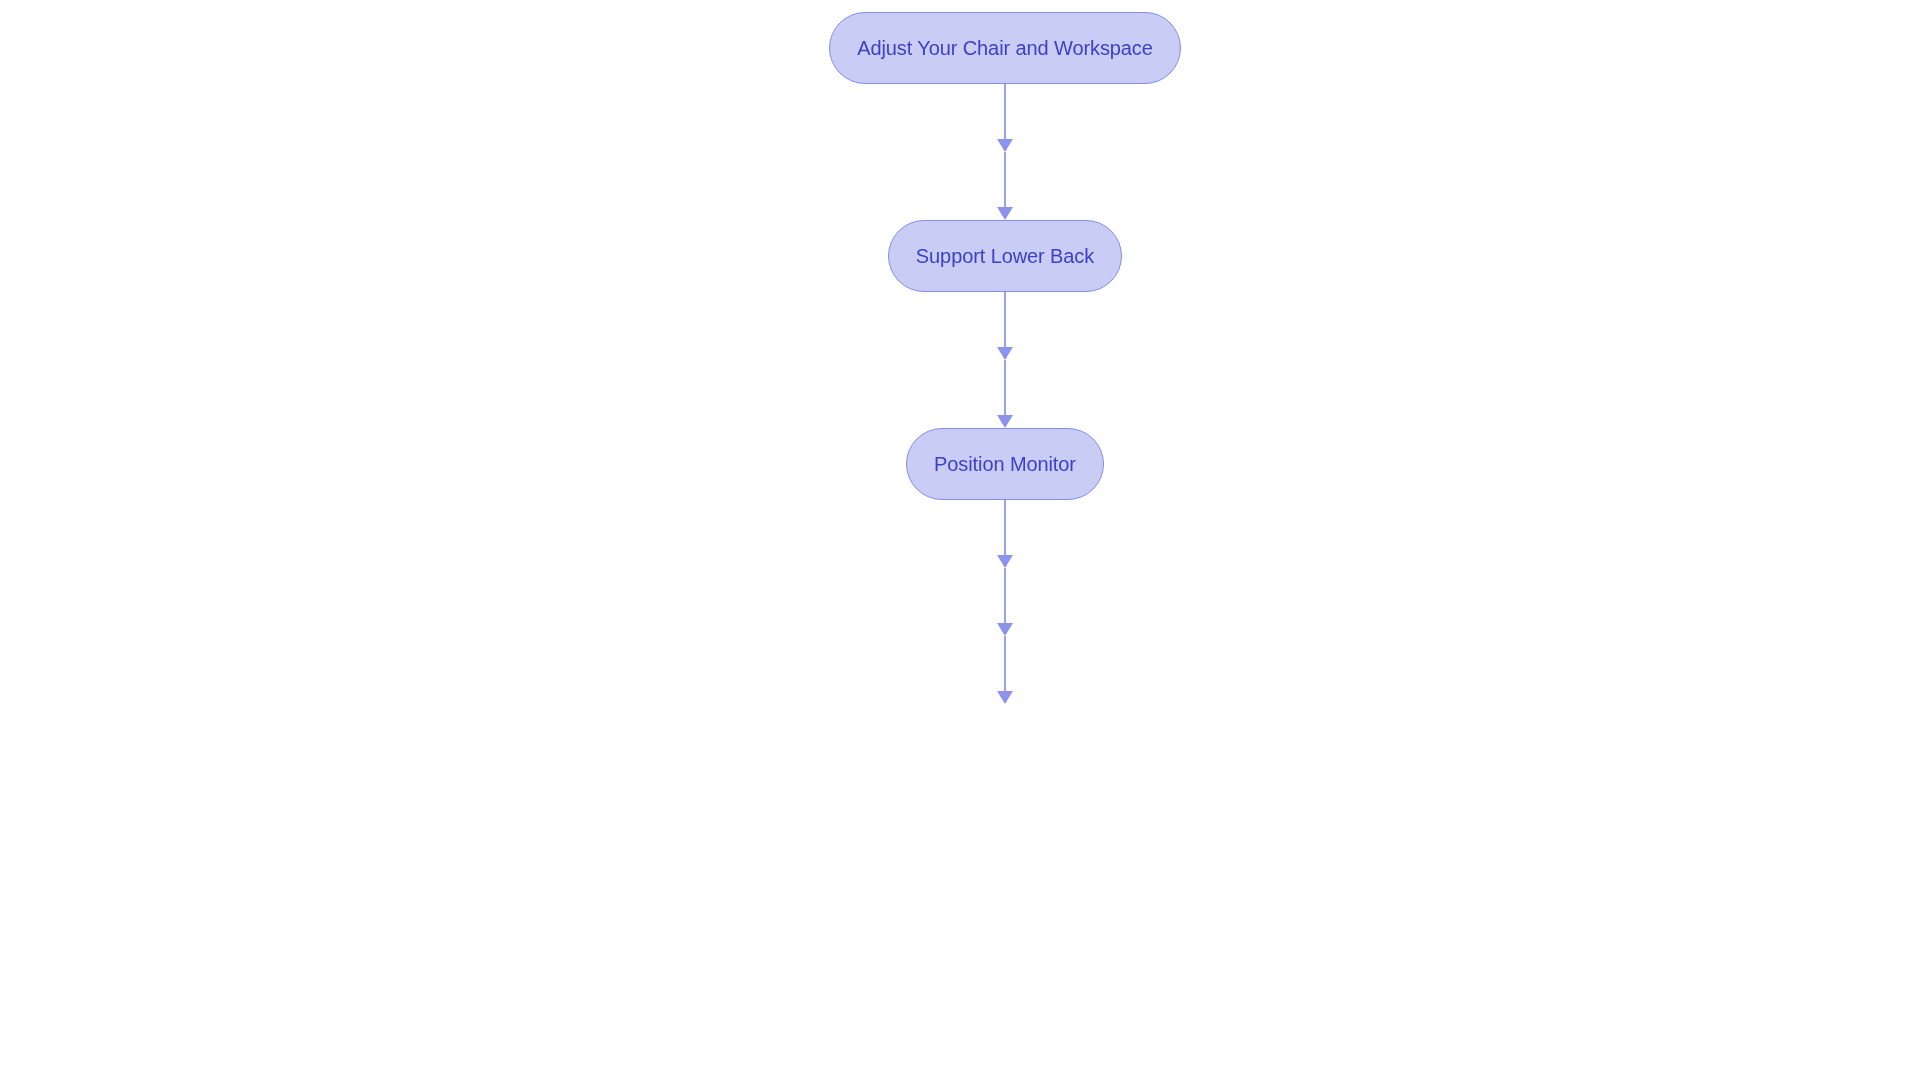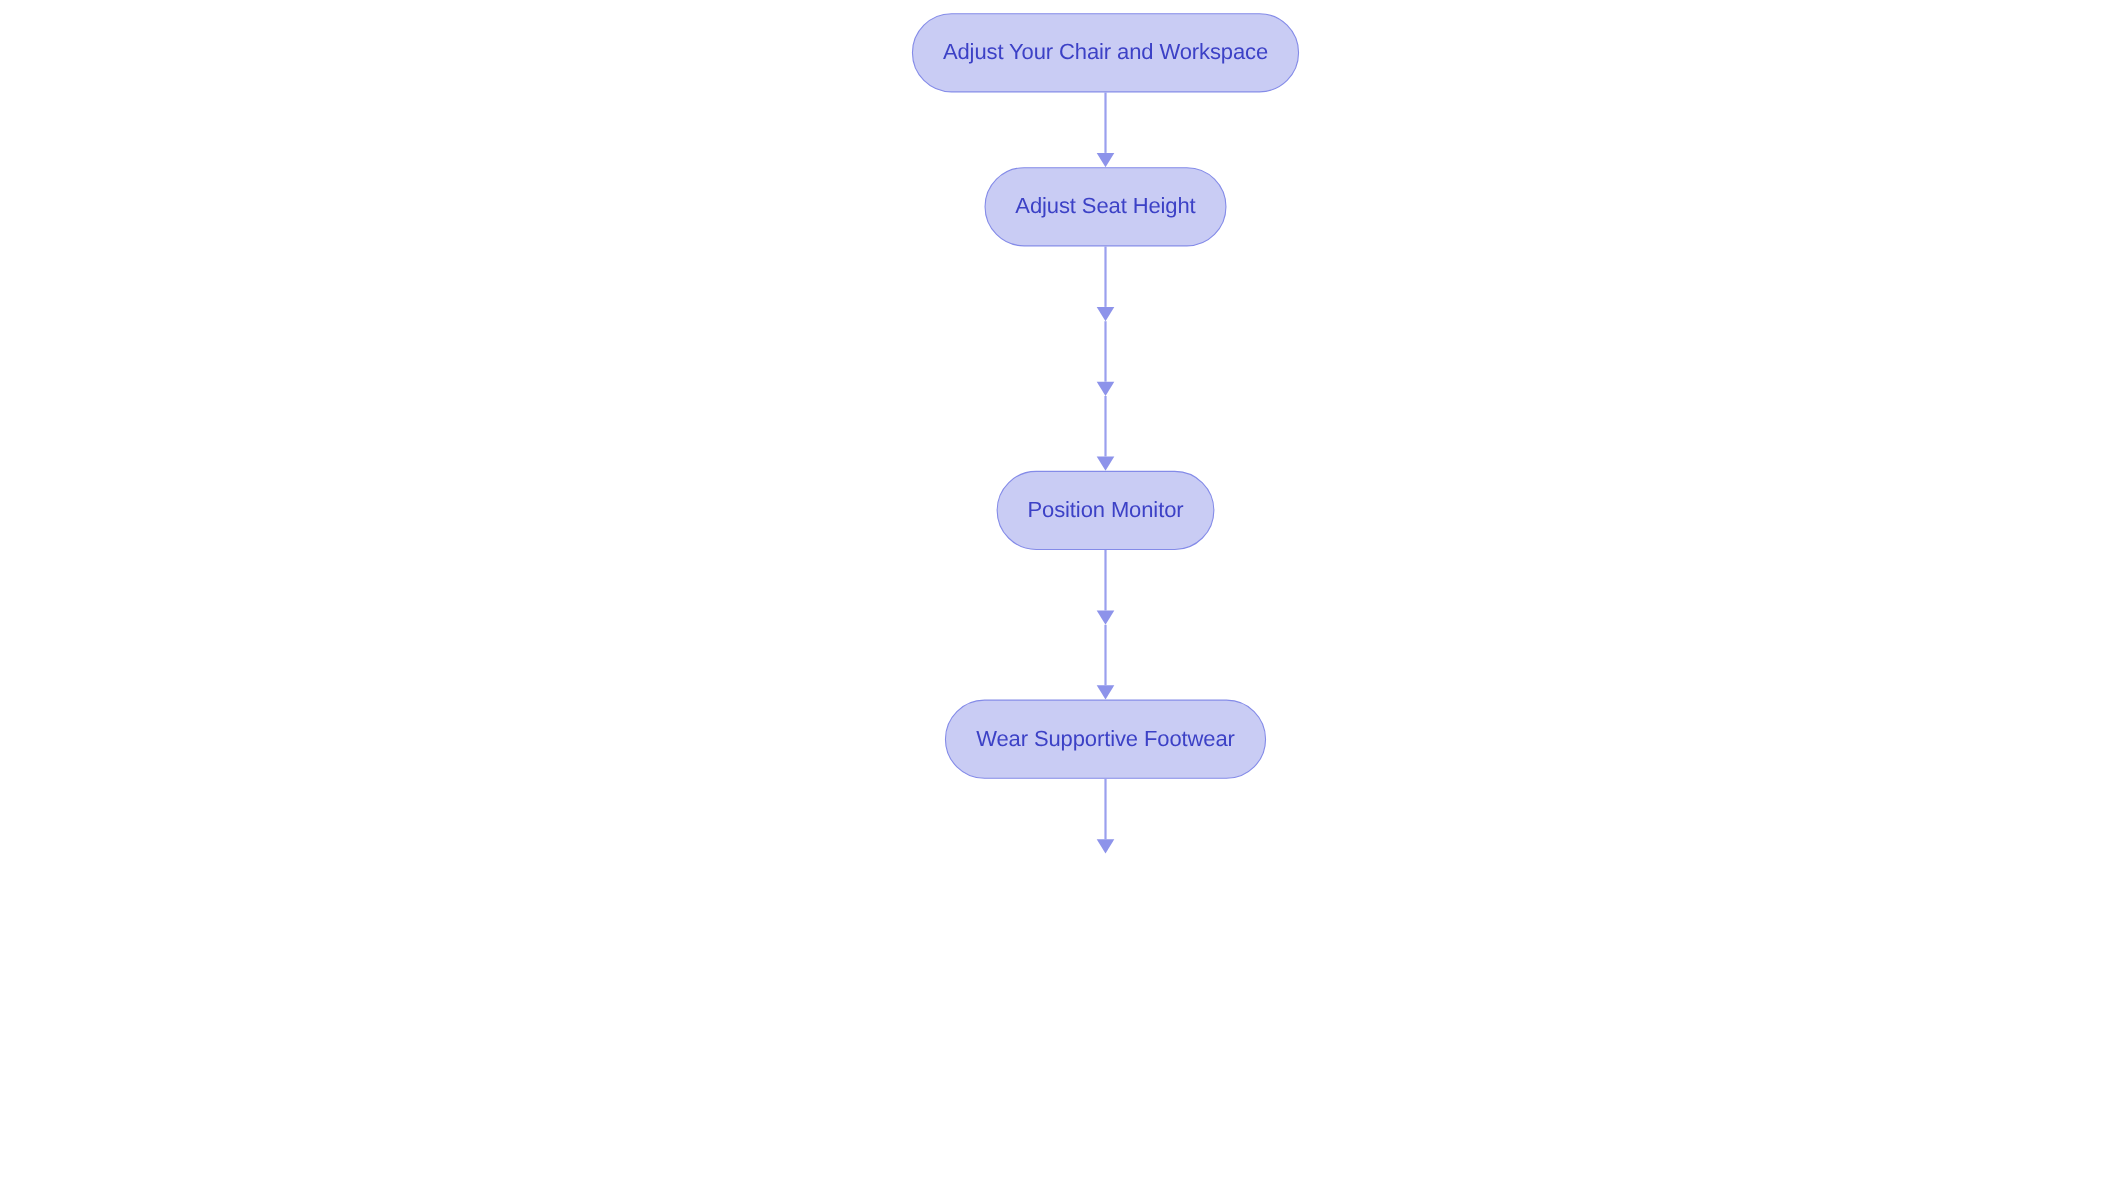--- a/index.html
+++ b/index.html
@@ -60,40 +60,39 @@
 </style>
 </head>
 <body style="background: rgb(255, 255, 255);">
 
 <div id="canvas">
     <div class="flow-node">Adjust Your Chair and Workspace</div>
     <div class="flow-arrow">
       <div class="arrow-stem"></div>
       <div class="arrowhead"></div>
     </div>
-    <div class="flow-node">Adjust Seat Height</div>
     <div class="flow-arrow">
       <div class="arrow-stem"></div>
       <div class="arrowhead"></div>
     </div>
+    <div class="flow-node">Support Lower Back</div>
     <div class="flow-arrow">
       <div class="arrow-stem"></div>
       <div class="arrowhead"></div>
     </div>
     <div class="flow-arrow">
       <div class="arrow-stem"></div>
       <div class="arrowhead"></div>
     </div>
     <div class="flow-node">Position Monitor</div>
     <div class="flow-arrow">
       <div class="arrow-stem"></div>
       <div class="arrowhead"></div>
     </div>
     <div class="flow-arrow">
       <div class="arrow-stem"></div>
       <div class="arrowhead"></div>
     </div>
-    <div class="flow-node">Wear Supportive Footwear</div>
     <div class="flow-arrow">
       <div class="arrow-stem"></div>
       <div class="arrowhead"></div>
     </div>
   </div>
 
 </body></html>

